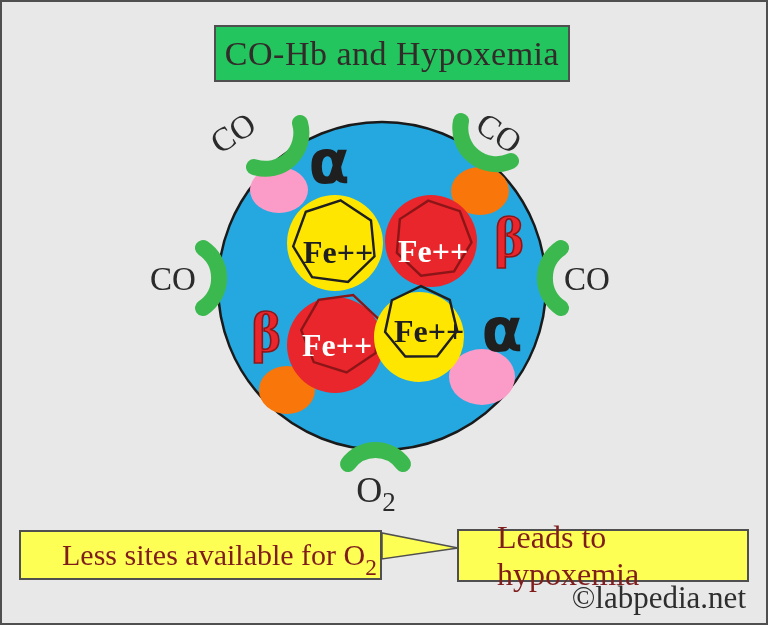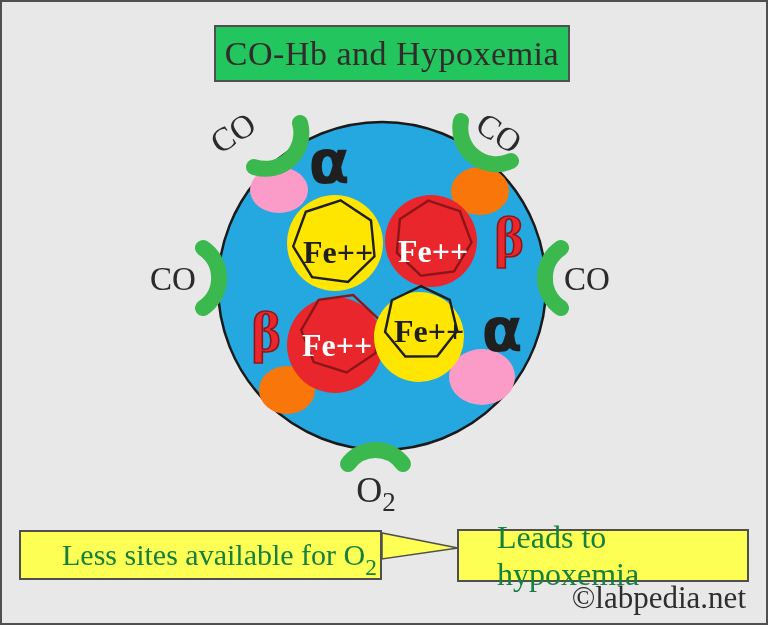--- a/index.html
+++ b/index.html
@@ -19,21 +19,21 @@
   }
   .title-box span{
     font-size:34px;color:#332a2a;letter-spacing:0.5px;
     font-family:"Liberation Serif", serif;
   }
   svg.molecule{position:absolute;left:0;top:0;z-index:1;}
   .callout{
     position:absolute;box-sizing:border-box;
     background:#feff54;border:2px solid #4f4f4f;
     display:flex;align-items:center;justify-content:center;
-    color:#15803d;z-index:2;padding-left:38px;
+    color:#7f1d1d;z-index:2;padding-left:38px;
   }
   .callout-left{left:17px;top:528px;width:363px;height:50px;font-size:30px;}
   .callout-right{left:455px;top:527px;width:292px;height:53px;font-size:32px;}
   .callout sub{font-size:0.78em;line-height:0;position:relative;top:0.12em;}
   .watermark{
     position:absolute;right:20px;top:578px;z-index:2;
     font-size:31px;color:#2e2e2e;font-family:"Liberation Serif", serif;
   }
   text{font-family:"Liberation Serif", serif;}
   .greek-alpha{font-family:"DejaVu Sans", sans-serif;font-weight:bold;}

